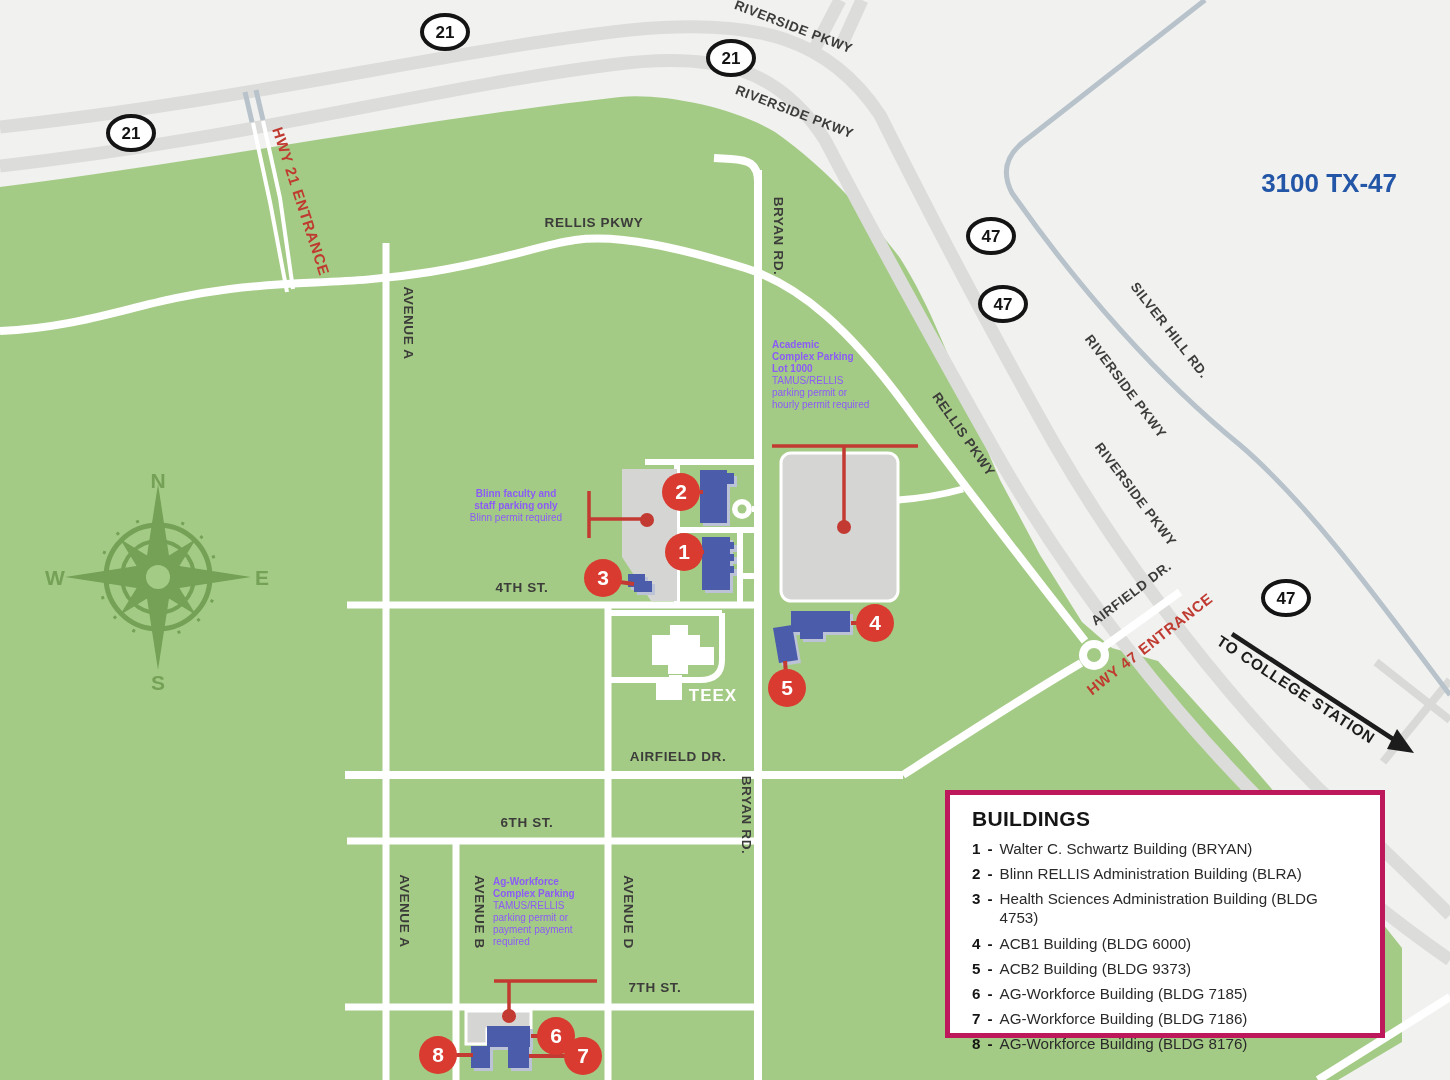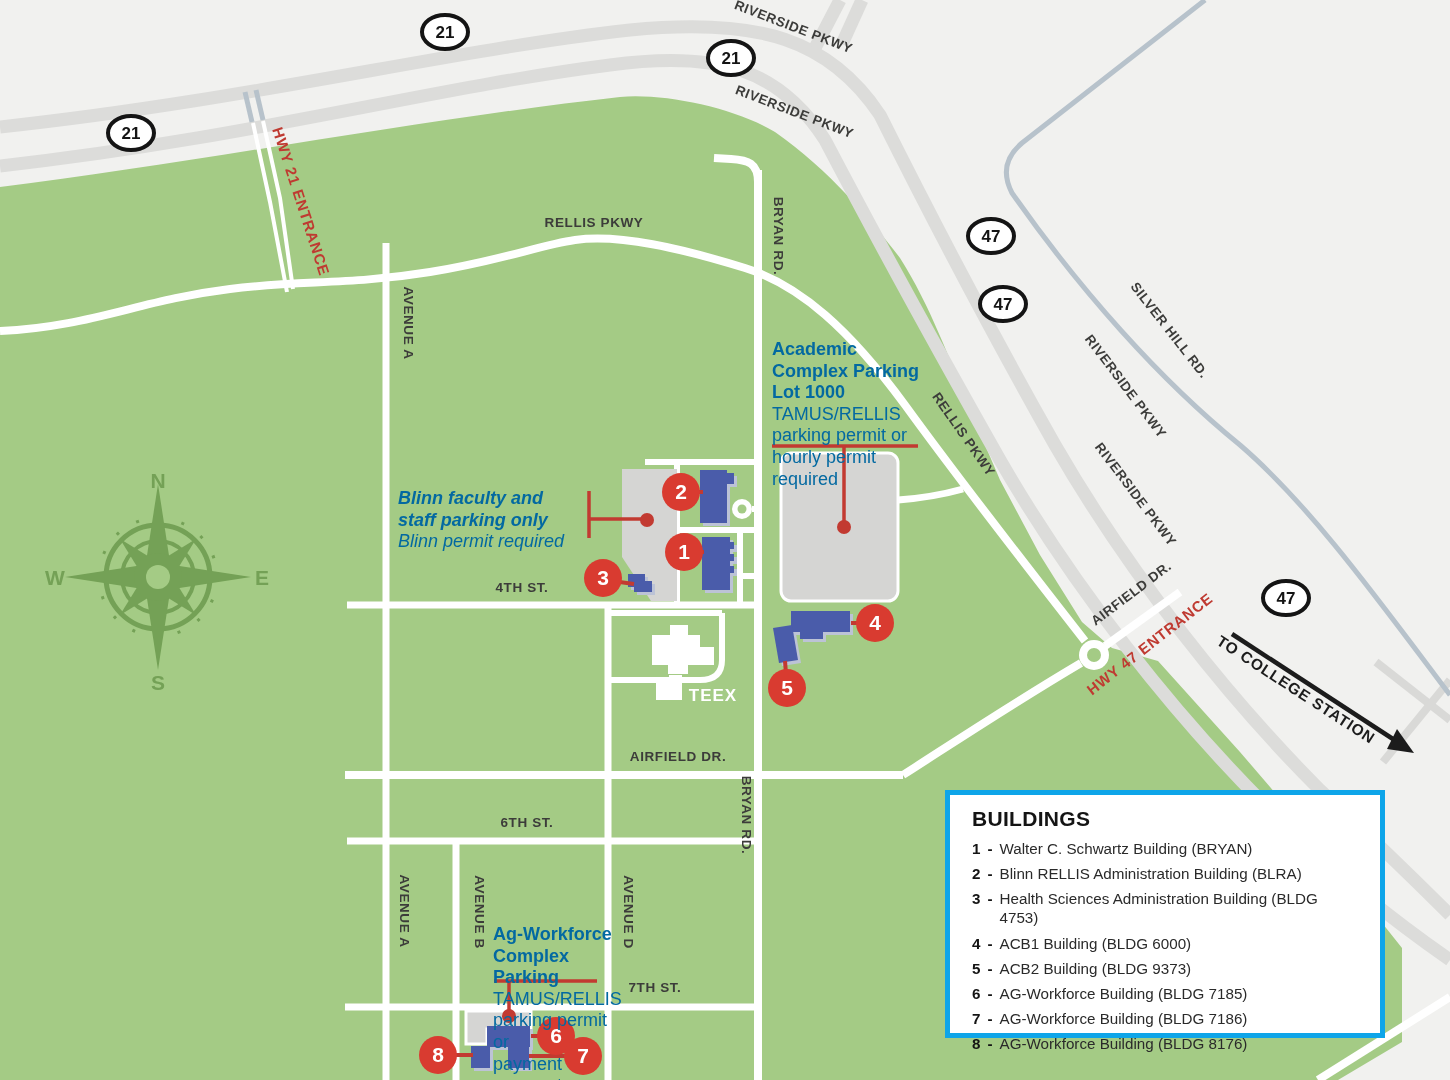--- a/index.html
+++ b/index.html
@@ -13,28 +13,28 @@
   .ent{font:bold 15px "Liberation Sans",sans-serif;fill:#bf3a31;letter-spacing:.8px;}
   .dir{font:bold 15.5px "Liberation Sans",sans-serif;fill:#1c1c1c;letter-spacing:.8px;}
   .shield-t{font:bold 17px "Liberation Sans",sans-serif;fill:#141414;}
   .mk-t{font:bold 21px "Liberation Sans",sans-serif;fill:#ffffff;}
   .cp{font:bold 21px "Liberation Sans",sans-serif;fill:#74a156;}
   
   .titlebox{position:absolute;right:53px;top:150px;text-align:right;color:#2356a7;}
   .titlebox .t1{font-size:41px;font-weight:900;letter-spacing:.5px;line-height:1;}
   .titlebox .t2{font-size:26px;font-weight:700;line-height:1.35;margin-top:16px;}
   
-  .callout{position:absolute;color:#0369a1;font-size:18px;line-height:1.2;}
+  .callout{position:absolute;color:#8b5cf6;font-size:10px;line-height:1.2;}
   .callout .b{font-weight:bold;}
   .co-academic{left:772px;top:339px;width:170px;text-align:left;}
-  .co-blinn{right:872px;top:488px;width:180px;text-align:left;font-style:italic;}
-  .co-ag{left:493px;top:876px;width:130px;text-align:left;margin-top:48px;}
+  .co-blinn{right:844px;top:488px;width:180px;text-align:center;}
+  .co-ag{left:493px;top:876px;width:130px;text-align:left;}
   
   .legend{position:absolute;left:945px;top:790px;width:440px;height:248px;
-          background:#ffffff;border:5px solid #0ea5e9;box-sizing:border-box;
+          background:#ffffff;border:5px solid #be185d;box-sizing:border-box;
           padding:12px 20px 8px 22px;}
   .legend h2{margin:0 0 8px 0;font-size:21px;font-weight:800;color:#141414;letter-spacing:.3px;}
   .lrow{display:flex;gap:7px;margin-bottom:6.2px;font-size:15.2px;line-height:19px;color:#2a2a2a;}
   .lrow .ln,.lrow .ld{font-weight:bold;color:#141414;}
 </style>
 </head>
 <body>
 
 <div id="stage">
 <svg width="1450" height="1080" viewBox="0 0 1450 1080">
@@ -276,20 +276,21 @@
     <circle r="12" fill="#a4cb85"></circle>
     <text class="cp" x="0" y="-89">N</text>
     <text class="cp" x="104" y="8">E</text>
     <text class="cp" x="0" y="113">S</text>
     <text class="cp" x="-103" y="8">W</text>
   </g>
 </svg>
 
 <div class="titlebox">
   <div class="t2">
+    <div>3100 TX-47</div>
   </div>
 </div>
 
 <div class="callout co-academic">
   <div class="b">Academic</div>
   <div class="b">Complex Parking</div>
   <div class="b">Lot 1000</div>
   <div>TAMUS/RELLIS</div>
   <div>parking permit or</div>
   <div>hourly permit required</div>

